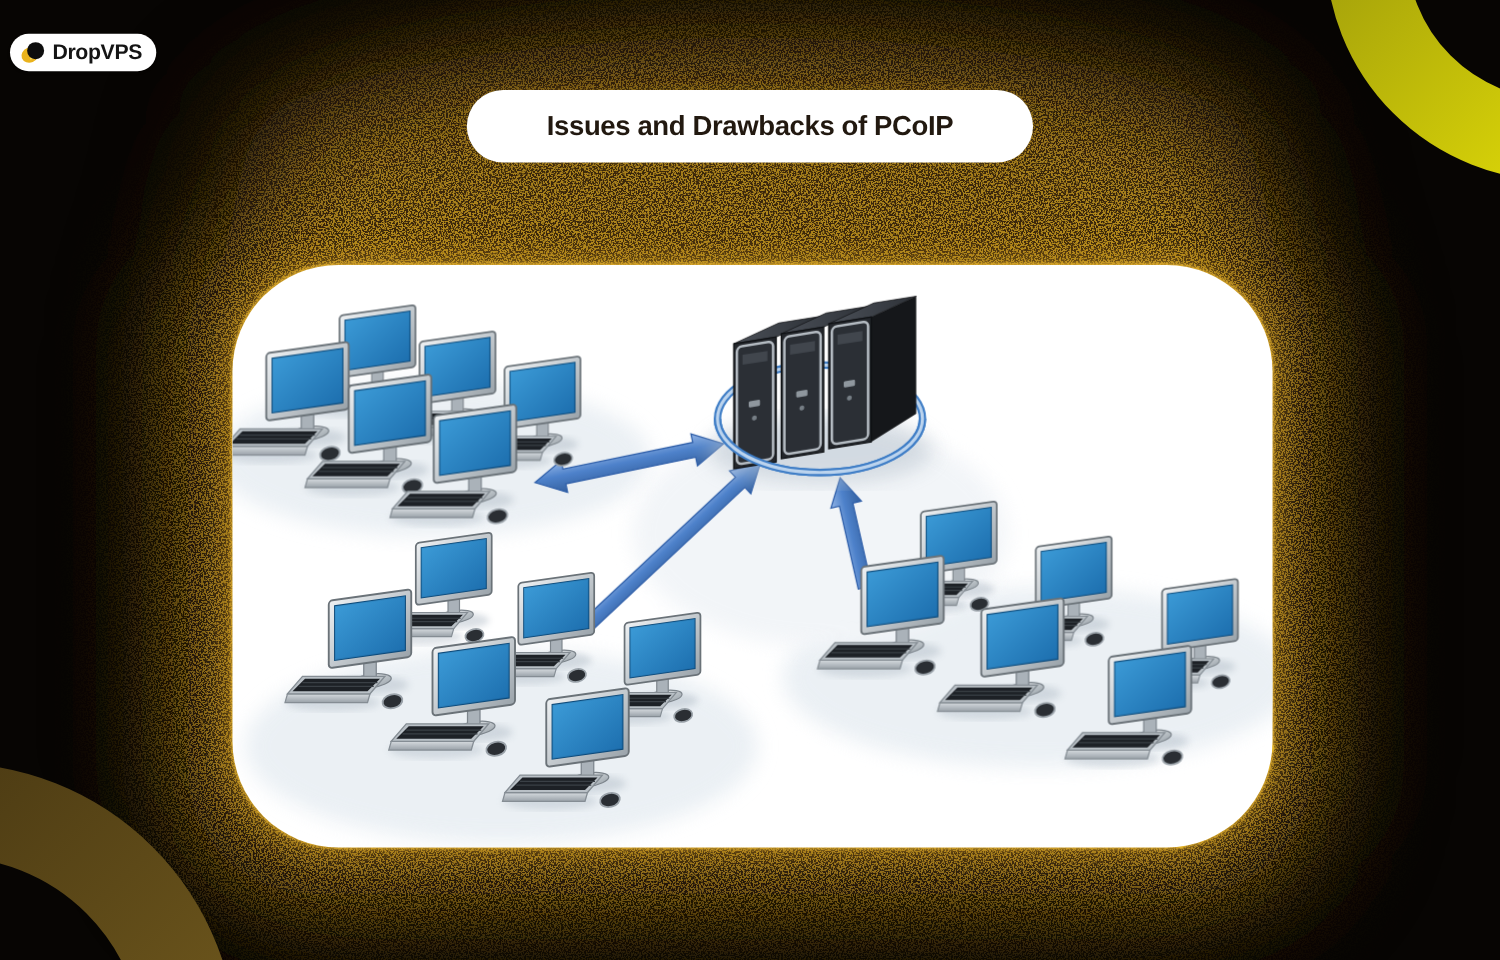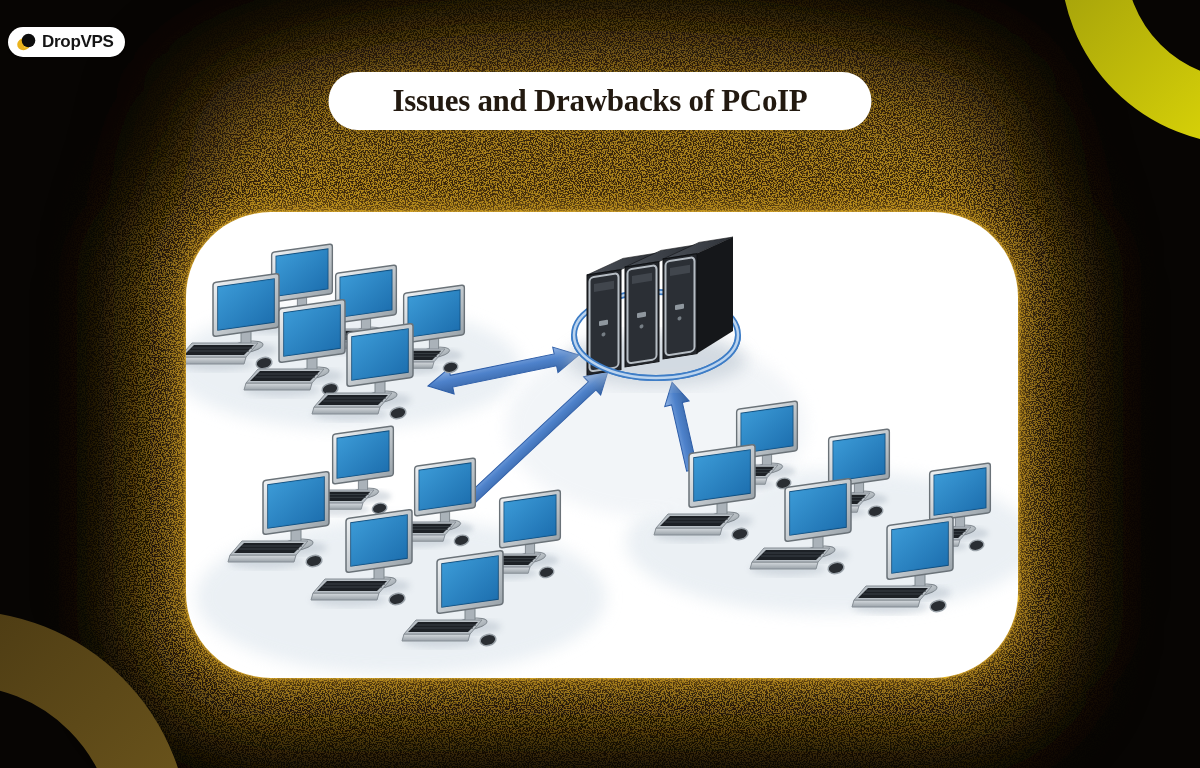--- a/index.html
+++ b/index.html
@@ -28,23 +28,22 @@
     font-weight:bold;font-size:17px;color:#141414;letter-spacing:-.3px;
   }
   .title-badge{
     position:absolute;left:50%;top:72px;transform:translateX(-50%);
     height:58px;background:#ffffff;border-radius:29px;
     display:flex;align-items:center;justify-content:center;
     padding:0 64px;white-space:nowrap;
     box-shadow:0 0 10px rgba(160,120,25,.35);
   }
   .title-badge .title-text{
-    font-weight:bold;font-size:31px;color:var(--title-text,#221910);
+    font-weight:bold;font-size:22px;color:var(--title-text,#221910);
     letter-spacing:-.3px;
-    font-family:Liberation Serif, serif;
   }
 </style>
 </head>
 <body>
 
 <svg class="bg-svg" width="1200" height="768" viewBox="0 0 1200 768">
   <defs>
     <filter id="dissolve" x="-25%" y="-25%" width="150%" height="150%">
       <feGaussianBlur in="SourceGraphic" stdDeviation="46" result="blur"></feGaussianBlur>
       <feTurbulence type="fractalNoise" baseFrequency="0.75" numOctaves="2" seed="11" result="n"></feTurbulence>

